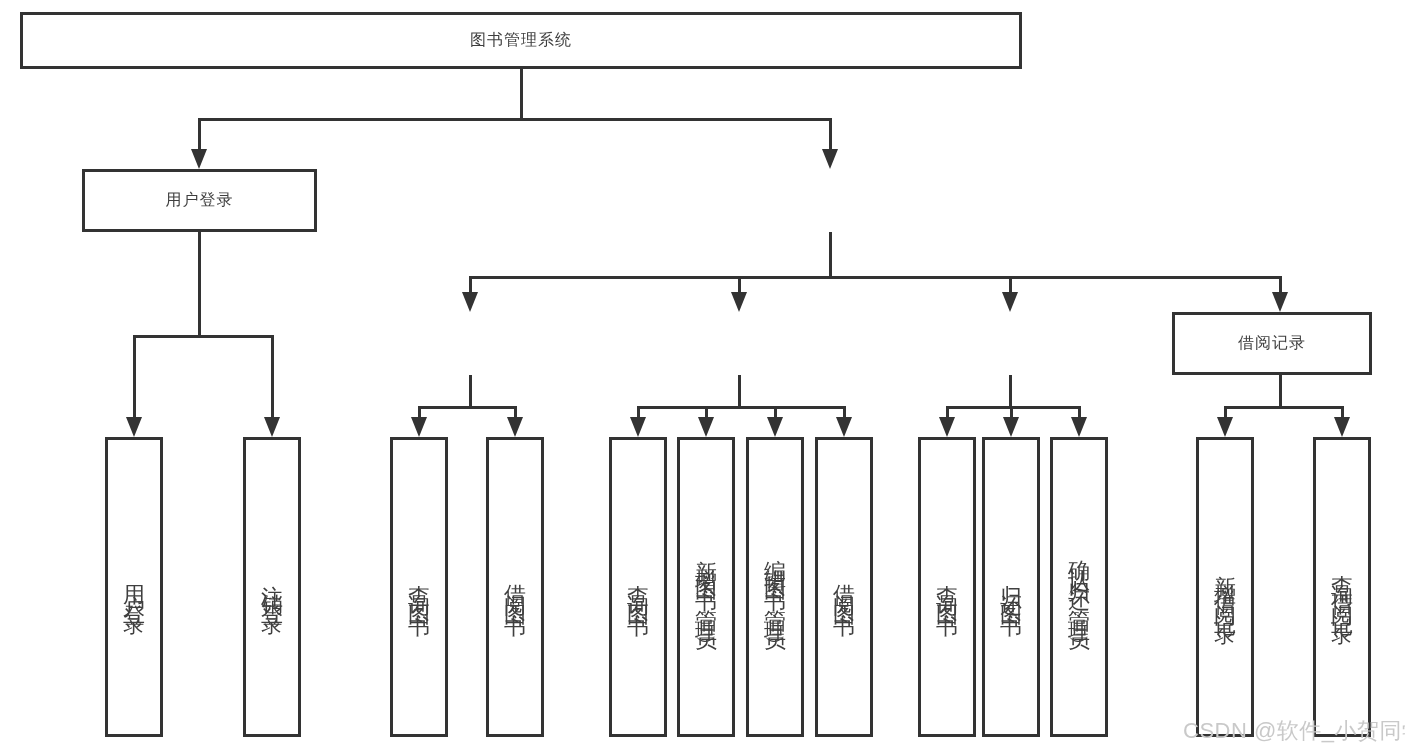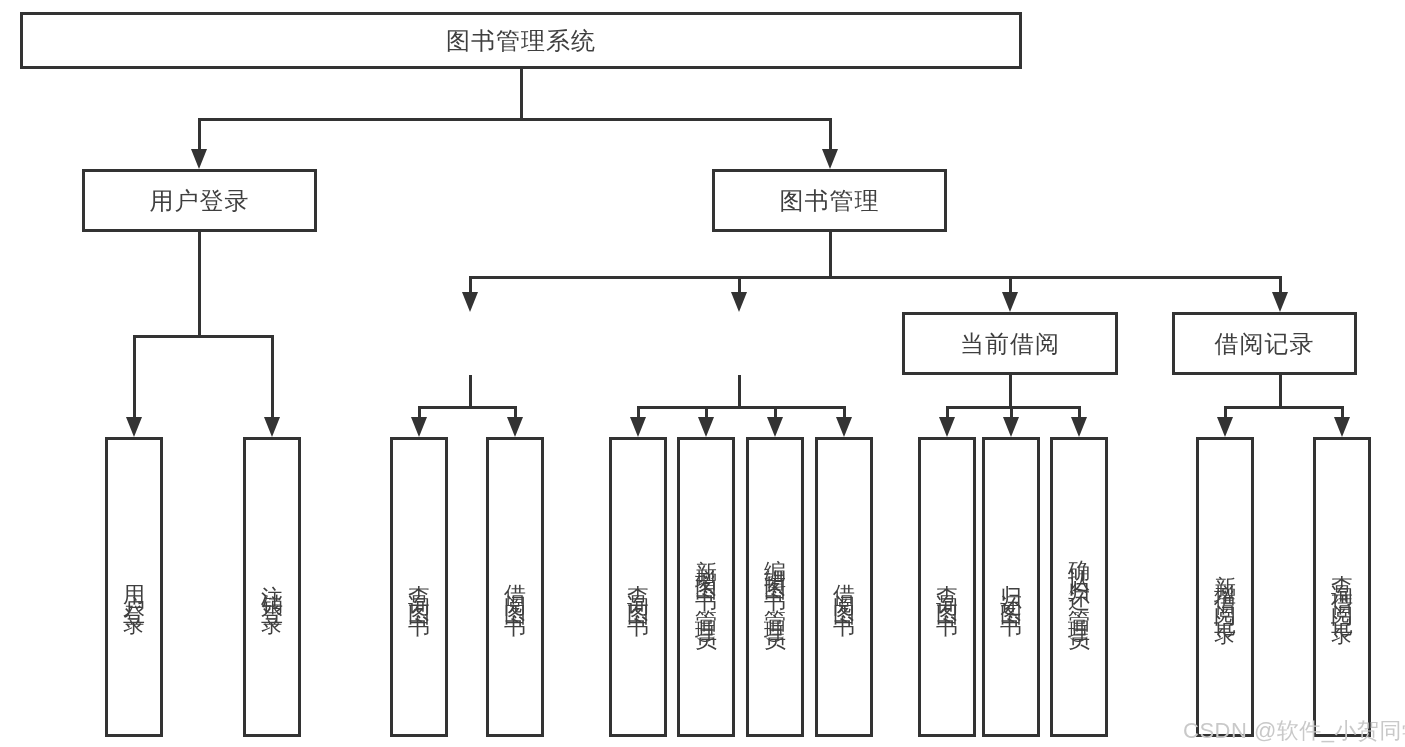--- a/index.html
+++ b/index.html
@@ -23,21 +23,21 @@
   
   .box {
     position: absolute;
     border: 3px solid var(--line);
     background: #ffffff;
     display: flex;
     align-items: center;
     justify-content: center;
   }
   .hlabel {
-    font-size: 24px;
+    font-size: 16px;
     color: var(--text);
     letter-spacing: 1px;
     white-space: nowrap;
   }
   .leaf { top: 437px; width: 58px; height: 300px; }
   .vtext {
     writing-mode: vertical-rl;
     text-orientation: mixed;
     font-size: 22px;
     letter-spacing: 10px;
@@ -75,31 +75,25 @@
 <div class="canvas">
 
   <div class="box" style="left:20px; top:12px; width:1002px; height:57px;">
     <span class="hlabel">图书管理系统</span>
   </div>
 
   <div class="box" style="left:82px; top:169px; width:235px; height:63px;">
     <span class="hlabel">用户登录</span>
   </div>
 
-  <div class="box" style="left:712px; top:169px; width:235px; height:63px;">
-    <span class="hlabel">图书管理</span>
-  </div>
-
-
-
-  <div class="box" style="left:902px; top:312px; width:216px; height:63px;">
-    <span class="hlabel">当前借阅</span>
-  </div>
-
-  <div class="box" style="left:1172px; top:312px; width:185px; height:63px;">
+
+
+
+
+  <div class="box" style="left:1172px; top:312px; width:200px; height:63px;">
     <span class="hlabel">借阅记录</span>
   </div>
 
   <div class="box leaf" style="left:105px;">
     <span class="vtext">用户登录</span>
   </div>
   <div class="box leaf" style="left:243px;">
     <span class="vtext">注销登录</span>
   </div>
 

